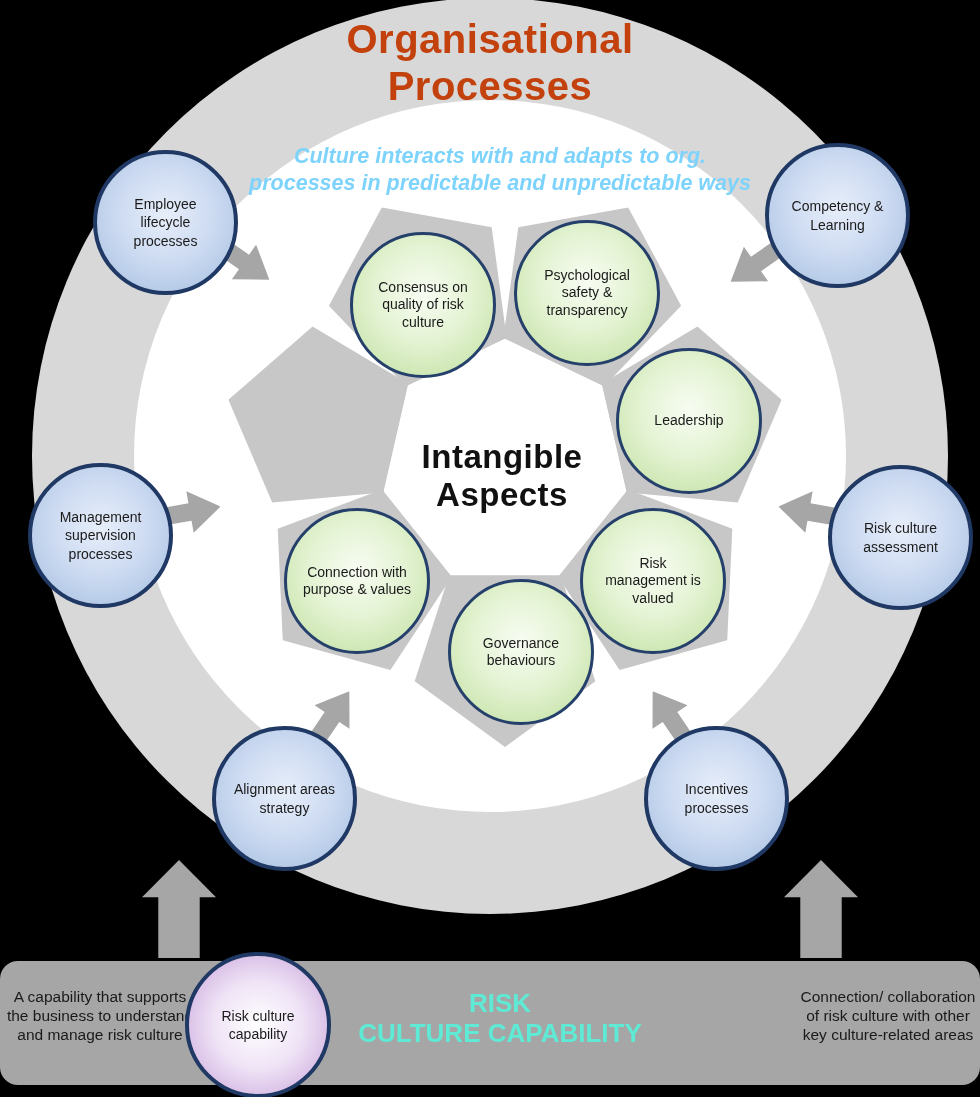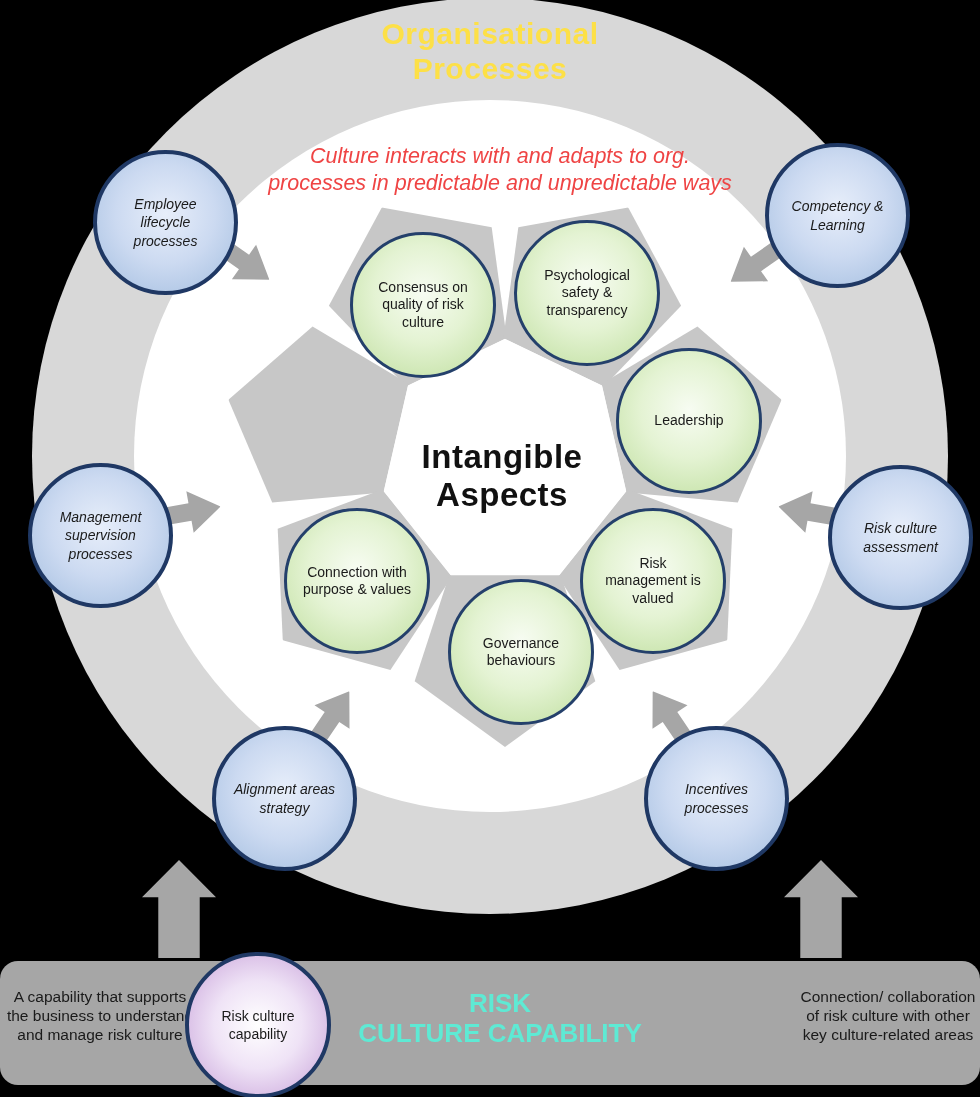--- a/index.html
+++ b/index.html
@@ -5,39 +5,39 @@
   html,body{margin:0;padding:0;background:#000;}
   .canvas{
     position:relative;width:980px;height:1097px;background:#000;overflow:hidden;
     font-family:"Liberation Sans",sans-serif;color:#1a1a1a;
   }
   .abs{position:absolute;}
   
   .outer-ring{left:32px;top:-2px;width:916px;height:916px;border-radius:50%;background:#d8d8d8;}
   .inner-disc{left:134px;top:100px;width:712px;height:712px;border-radius:50%;background:#ffffff;}
   
-  .main-title{left:290px;top:16px;width:400px;text-align:center;font-size:30px;font-weight:700;
-    color:#fde047;letter-spacing:.5px;line-height:1.18;white-space:pre-line;}
+  .main-title{left:290px;top:16px;width:400px;text-align:center;font-size:40px;font-weight:700;
+    color:#c2410c;letter-spacing:.5px;line-height:1.18;white-space:pre-line;}
   .subtitle{left:230px;top:143px;width:540px;text-align:center;font-size:21.5px;font-style:italic;
-    color:#ef4444;line-height:1.25;white-space:pre-line;}
+    color:#7dd3fc;line-height:1.25;white-space:pre-line;font-weight:bold;}
   .center-title{left:382px;top:438px;width:240px;text-align:center;font-size:33px;font-weight:700;
     color:#111;letter-spacing:.5px;line-height:1.15;white-space:pre-line;}
   
   .pent{width:190px;height:190px;background:#c7c7c7;
     clip-path:polygon(50% 0%,97.55% 34.55%,79.39% 90.45%,20.61% 90.45%,2.45% 34.55%);}
   
   .gcirc{width:146px;height:146px;border-radius:50%;border:3px solid #24406b;box-sizing:border-box;
     background:radial-gradient(circle at 50% 42%,#f7fcf2 0%,#e4f3d3 45%,#bede9d 100%);
     display:flex;align-items:center;justify-content:center;text-align:center;
     font-size:14px;line-height:1.25;color:#1a1a1a;}
   .gcirc span{width:112px;}
   .bcirc{width:145px;height:145px;border-radius:50%;border:4px solid #1f3864;box-sizing:border-box;
     background:radial-gradient(circle at 50% 44%,#e7eefa 0%,#ccdaf1 48%,#a2bddf 100%);
     display:flex;align-items:center;justify-content:center;text-align:center;
-    font-size:14px;line-height:1.3;color:#1a1a1a;font-style:italic;}
+    font-size:14px;line-height:1.3;color:#1a1a1a;}
   .bcirc span{width:110px;}
   .pcirc{width:146px;height:146px;border-radius:50%;border:4px solid #1f3864;box-sizing:border-box;
     background:radial-gradient(circle at 50% 50%,#ffffff 0%,#efe3f6 45%,#c69fd8 100%);
     display:flex;align-items:center;justify-content:center;text-align:center;
     font-size:14px;line-height:1.3;color:#1a1a1a;}
   .pcirc span{width:105px;}
   
   .in-arrow{width:62px;height:44px;background:#a6a6a6;
     clip-path:polygon(0 30%,50% 30%,50% 2%,100% 50%,50% 98%,50% 70%,0 70%);}
   .up-arrow{width:74px;height:98px;background:#a6a6a6;

